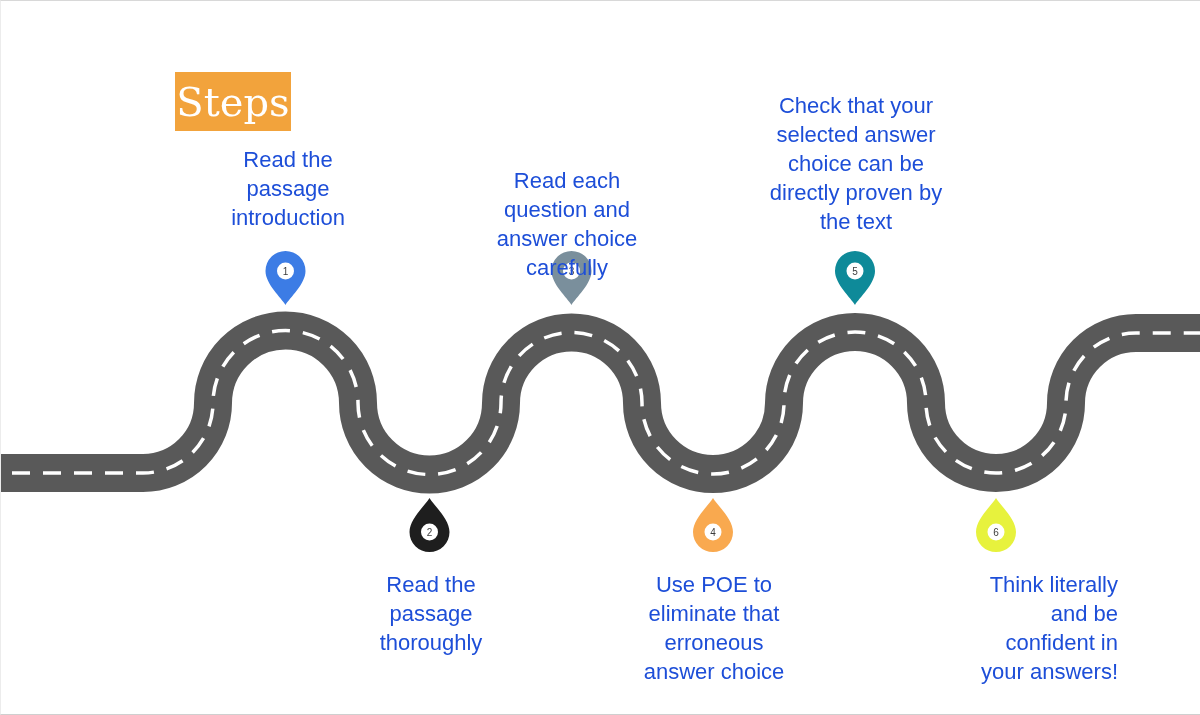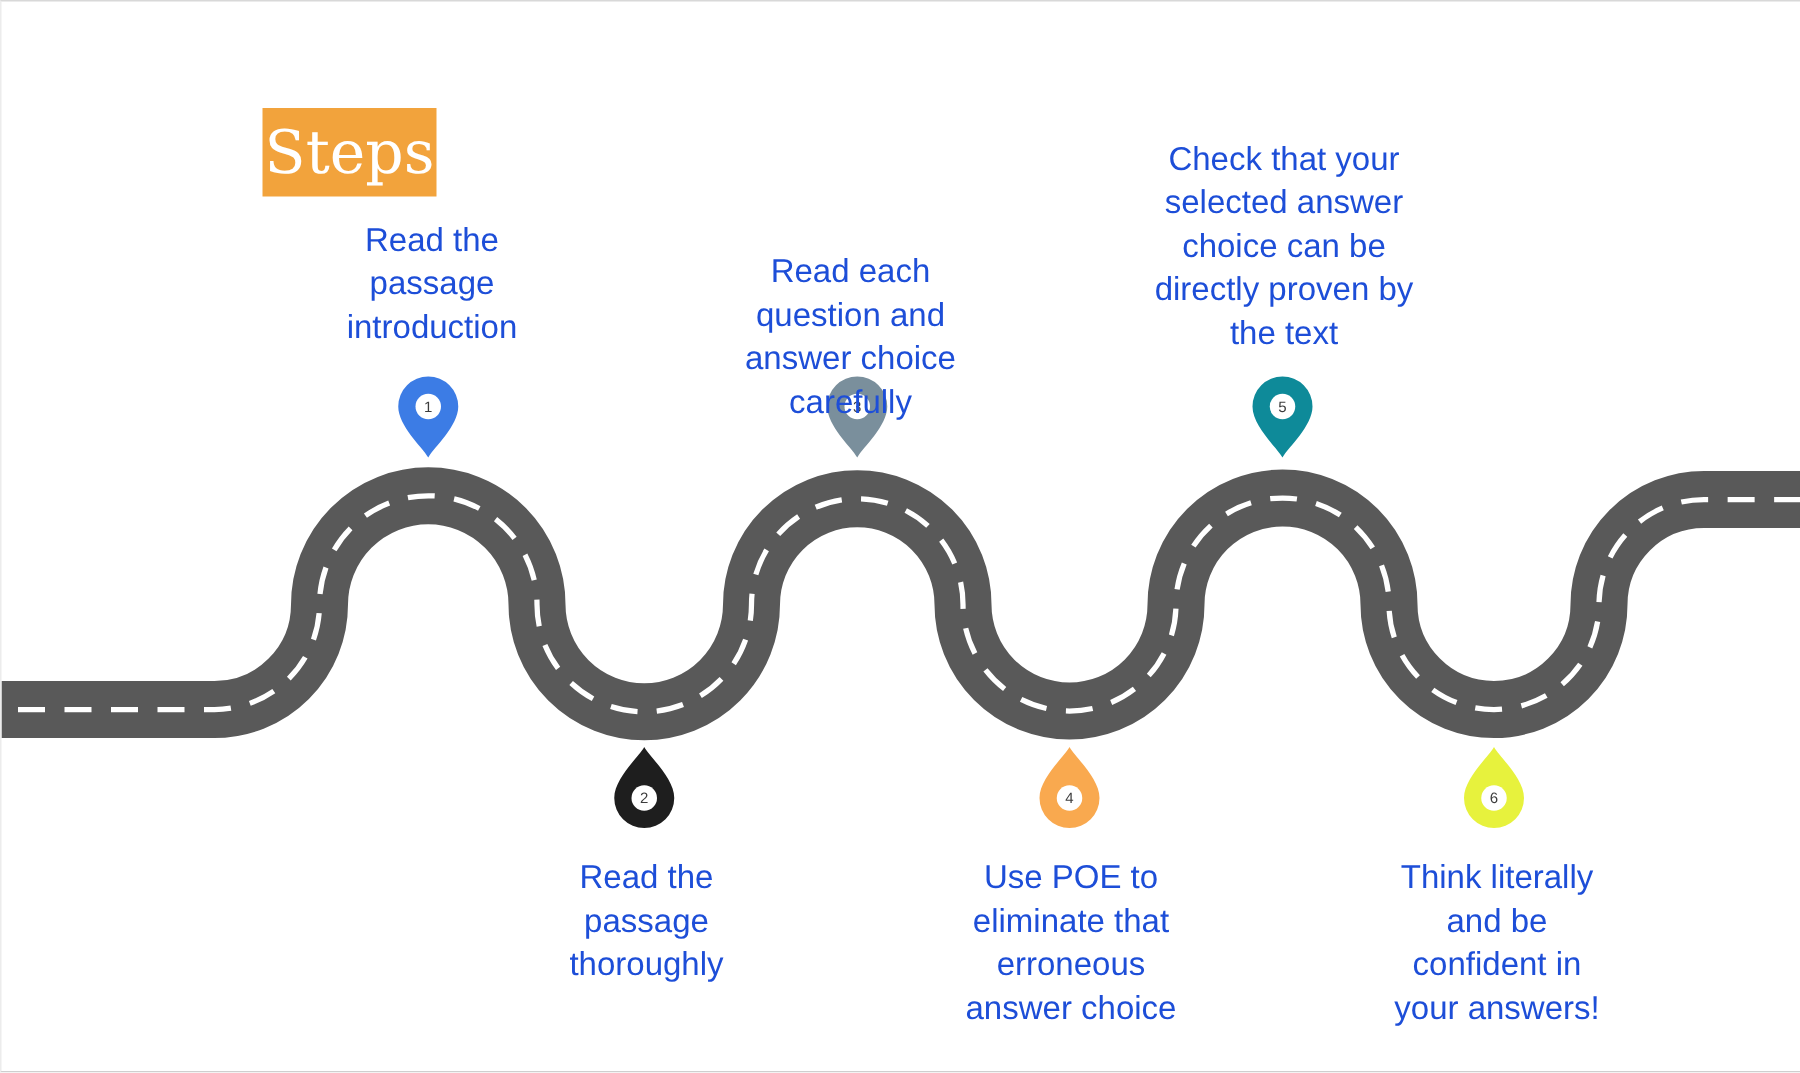--- a/index.html
+++ b/index.html
@@ -39,21 +39,21 @@
     color: #1d4ed8;
     font-size: 22px;
     line-height: 29px;
     font-weight: 400;
   }
   .lbl-1 { left: 167px; top: 144px; width: 240px; }
   .lbl-3 { left: 446px; top: 119px; width: 240px; margin-top: 46px; }
   .lbl-5 { left: 725px; top: 90px;  width: 260px; }
   .lbl-2 { left: 310px; top: 569px; width: 240px; }
   .lbl-4 { left: 593px; top: 569px; width: 240px; }
-  .lbl-6 { left: 877px; top: 569px; width: 240px; }
+  .lbl-6 { left: 877px; top: 569px; width: 240px; text-align: right; }
   .pin-number {
     font-family: "Liberation Sans", sans-serif;
     font-size: 10px;
     fill: #3c3c3c;
     text-anchor: middle;
   }
 </style>
 </head>
 <body>
 

